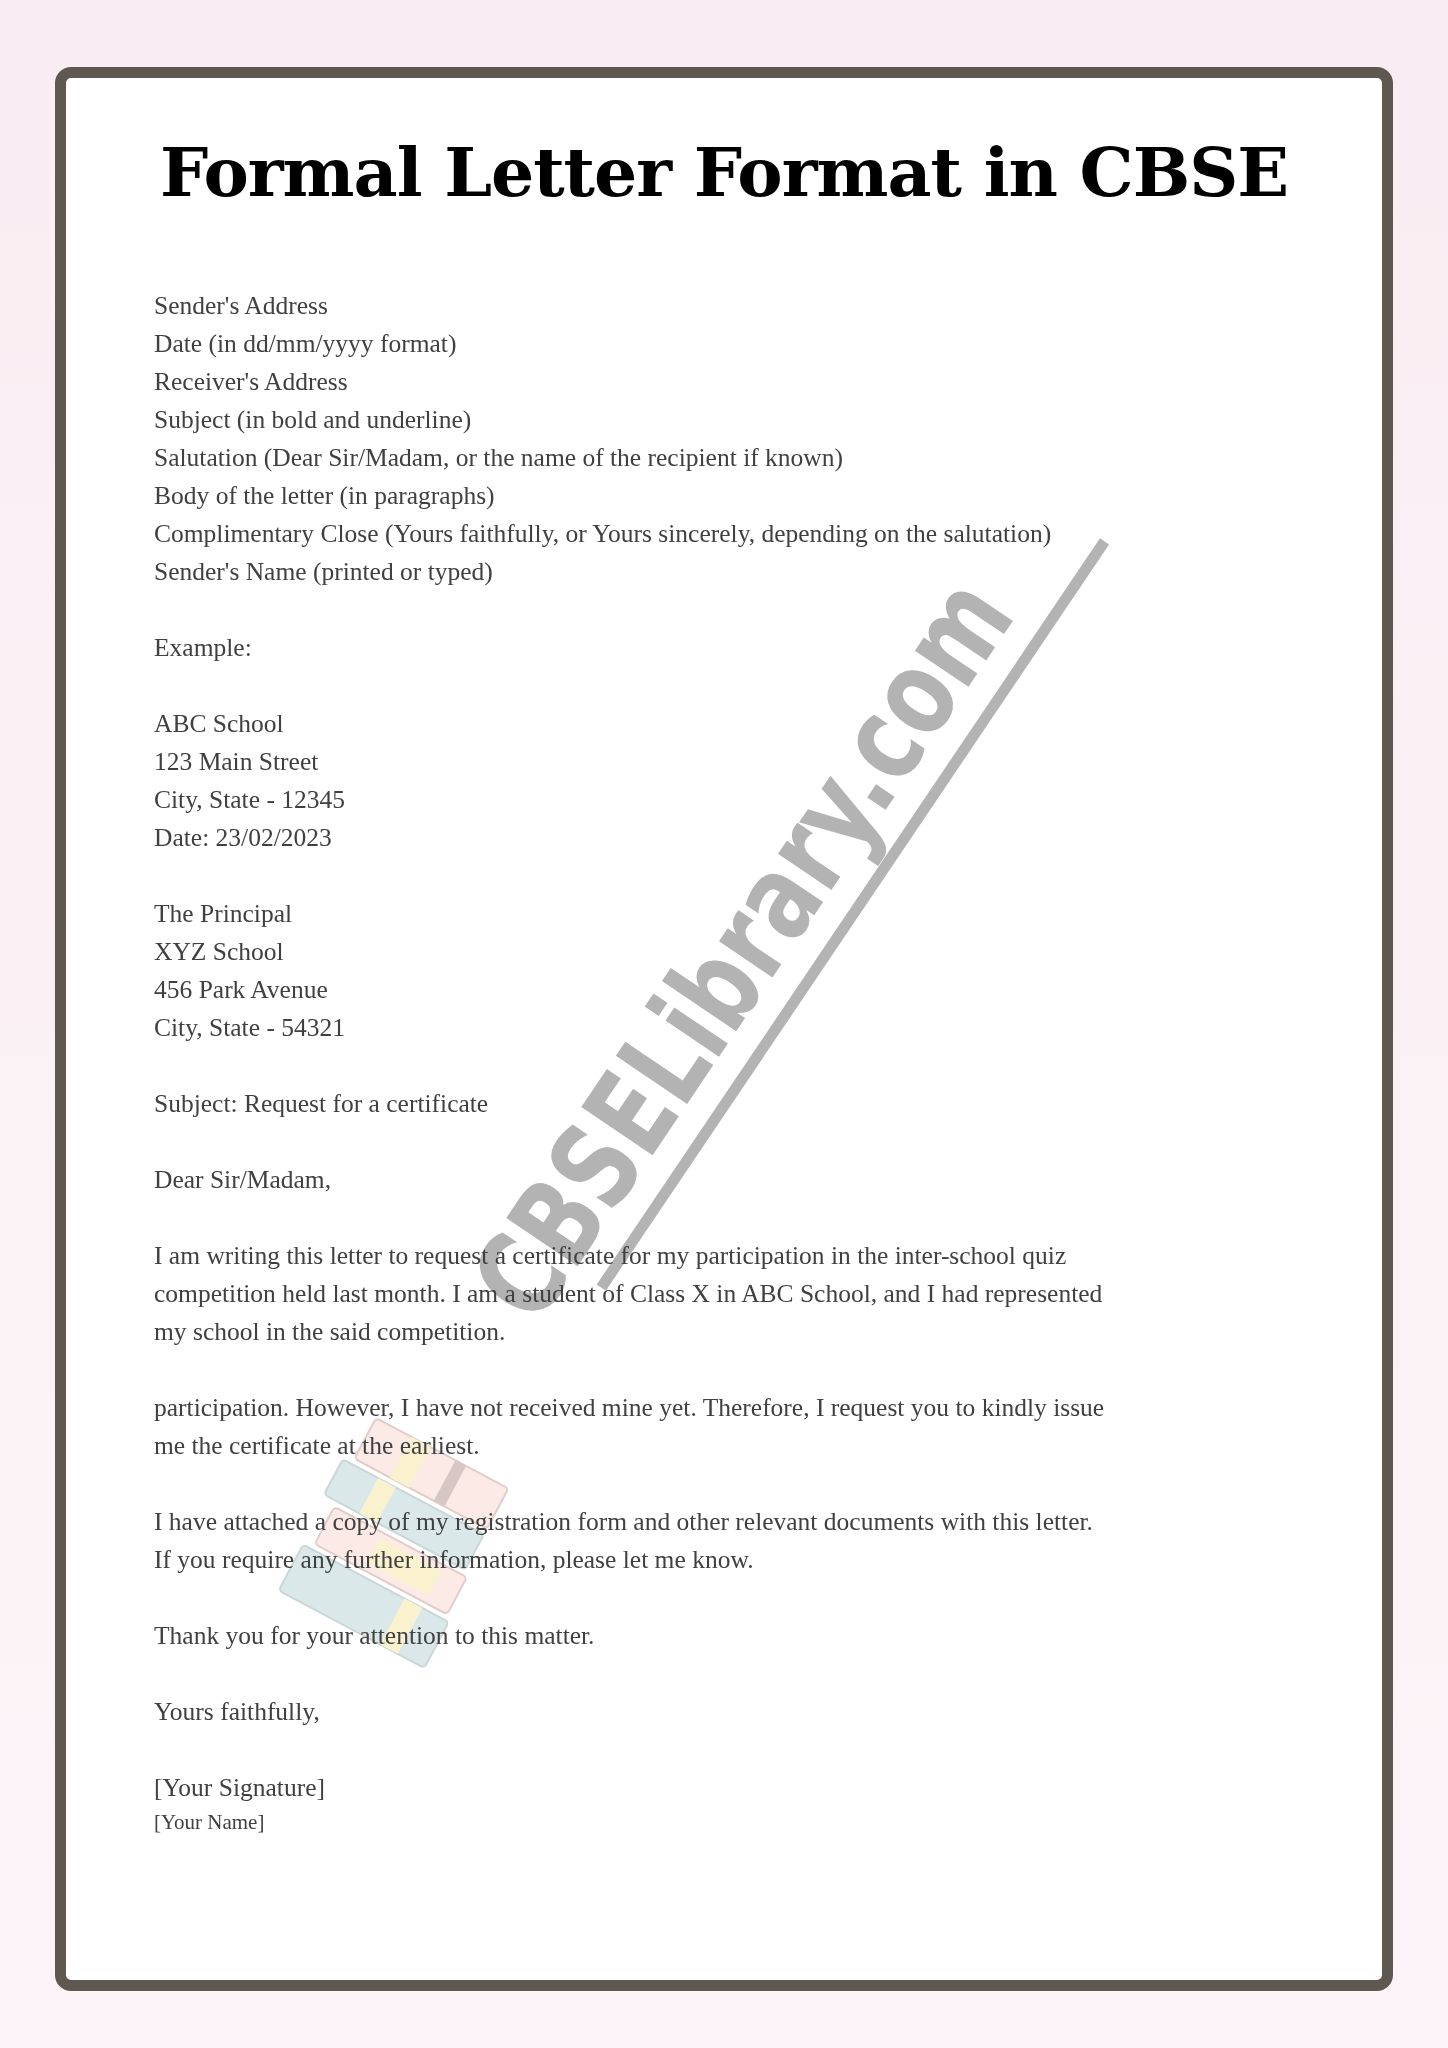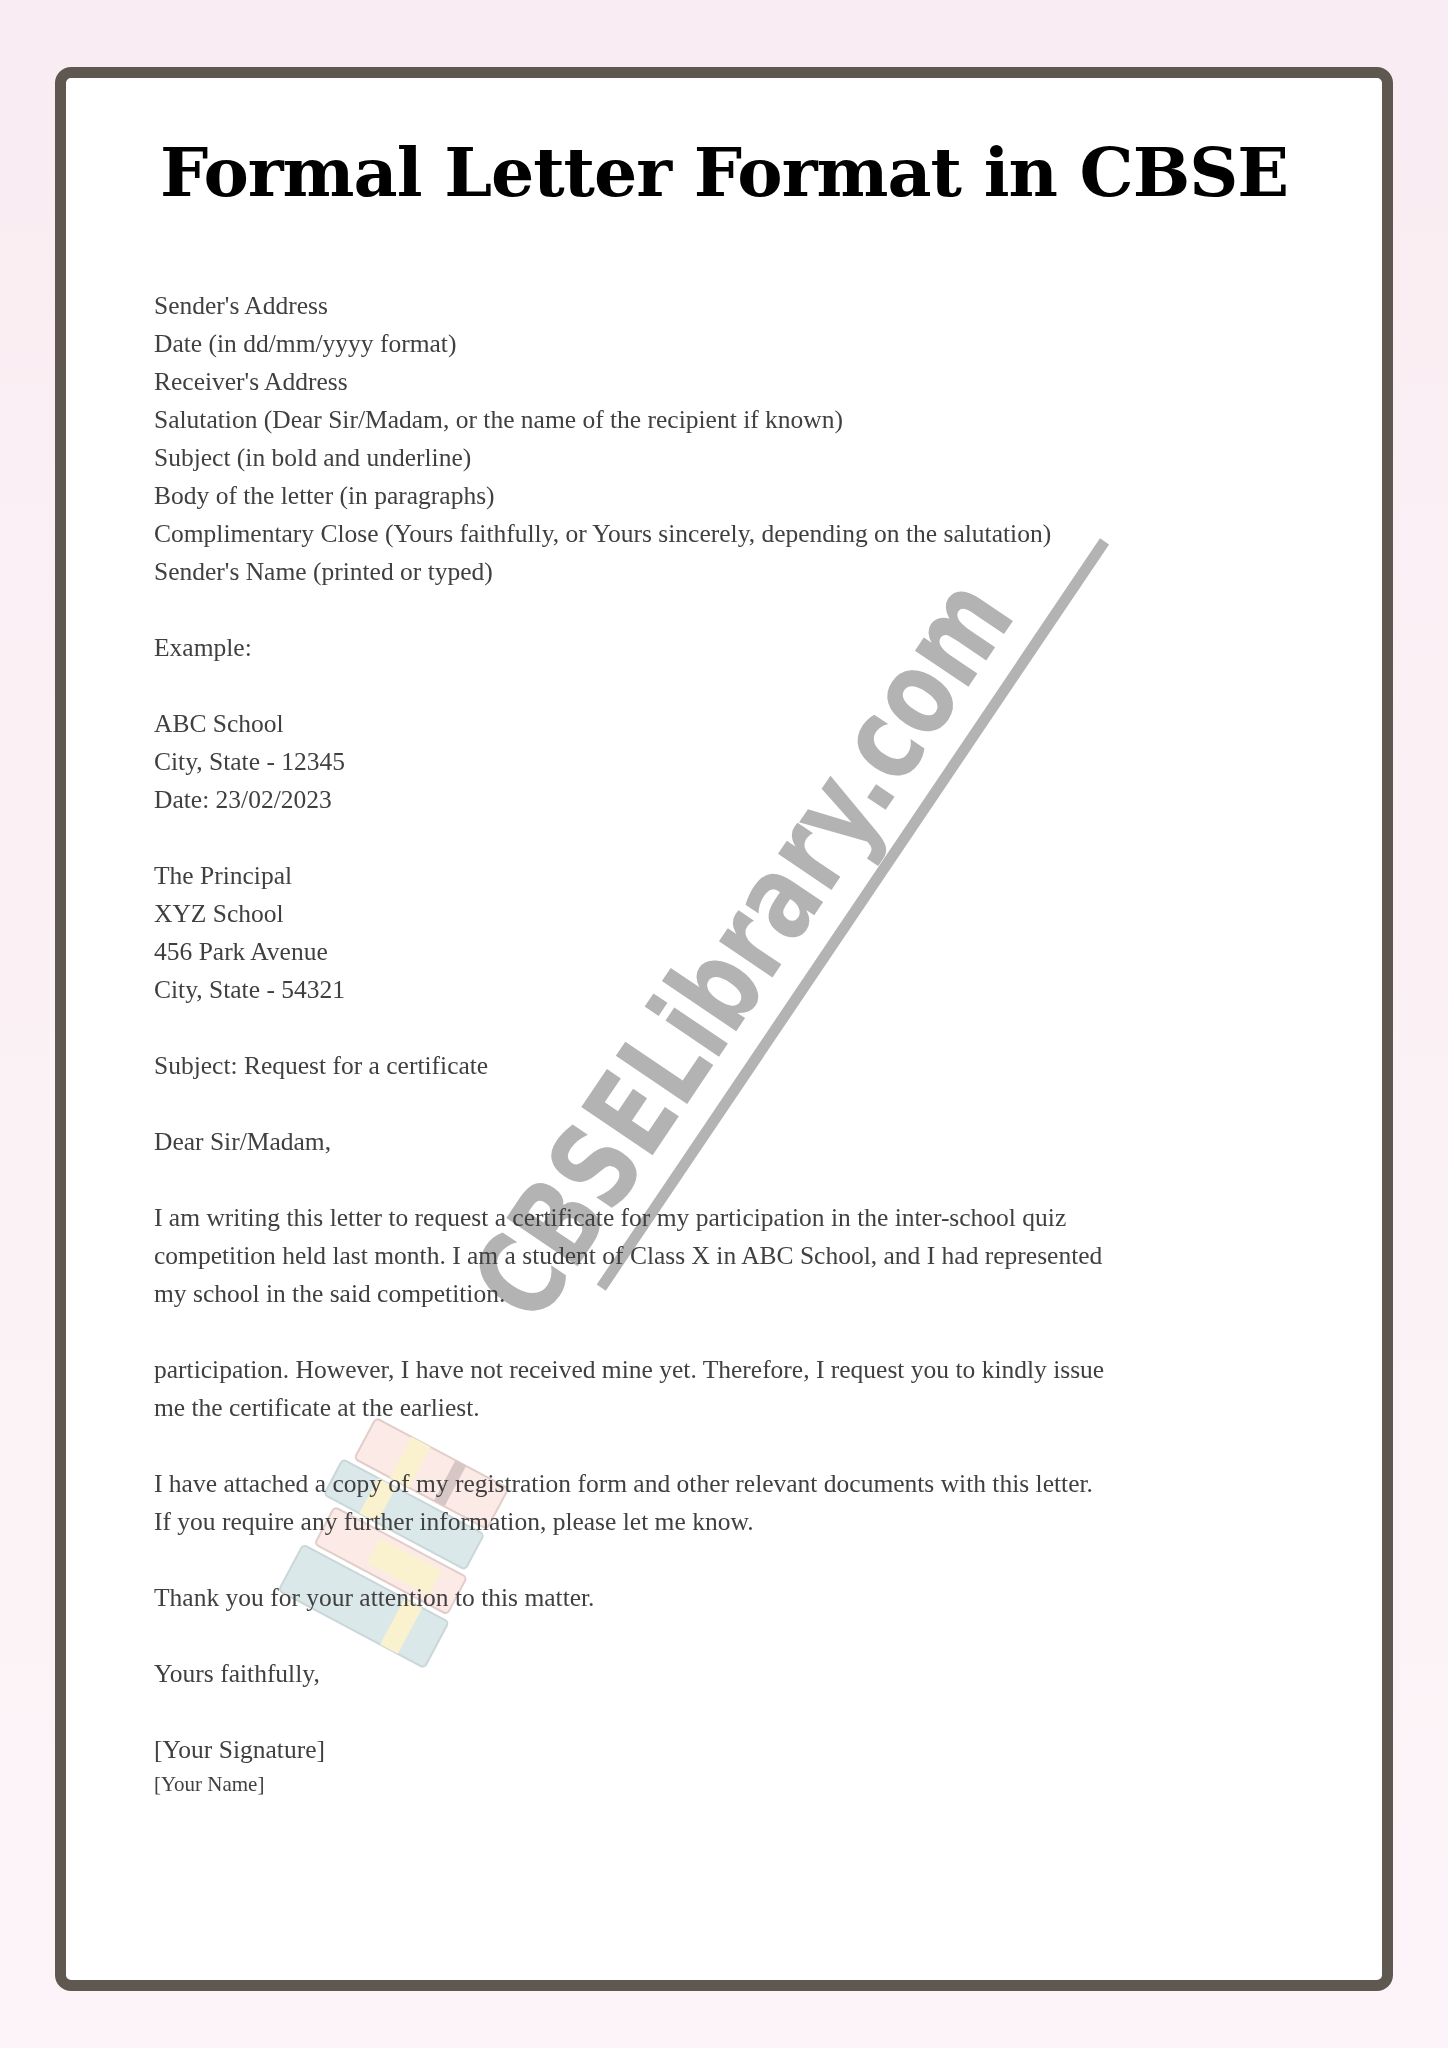--- a/index.html
+++ b/index.html
@@ -55,31 +55,32 @@
     </g>
   </svg>
 
   <h1 class="title">Formal Letter Format in CBSE</h1>
 
   <div class="content">
     <div>
       <span class="line">Sender's Address</span>
       <span class="line">Date (in dd/mm/yyyy format)</span>
       <span class="line">Receiver's Address</span>
+      <span class="line">Subject (in bold and underline)</span>
       <span class="line">Salutation (Dear Sir/Madam, or the name of the recipient if known)</span>
-      <span class="line">Subject (in bold and underline)</span>
       <span class="line">Body of the letter (in paragraphs)</span>
       <span class="line">Complimentary Close (Yours faithfully, or Yours sincerely, depending on the salutation)</span>
       <span class="line">Sender's Name (printed or typed)</span>
     </div>
     <div class="gap"></div>
     <span class="line">Example:</span>
     <div class="gap"></div>
     <div>
       <span class="line">ABC School</span>
+      <span class="line">123 Main Street</span>
       <span class="line">City, State - 12345</span>
       <span class="line">Date: 23/02/2023</span>
     </div>
     <div class="gap"></div>
     <div>
       <span class="line">The Principal</span>
       <span class="line">XYZ School</span>
       <span class="line">456 Park Avenue</span>
       <span class="line">City, State - 54321</span>
     </div>

